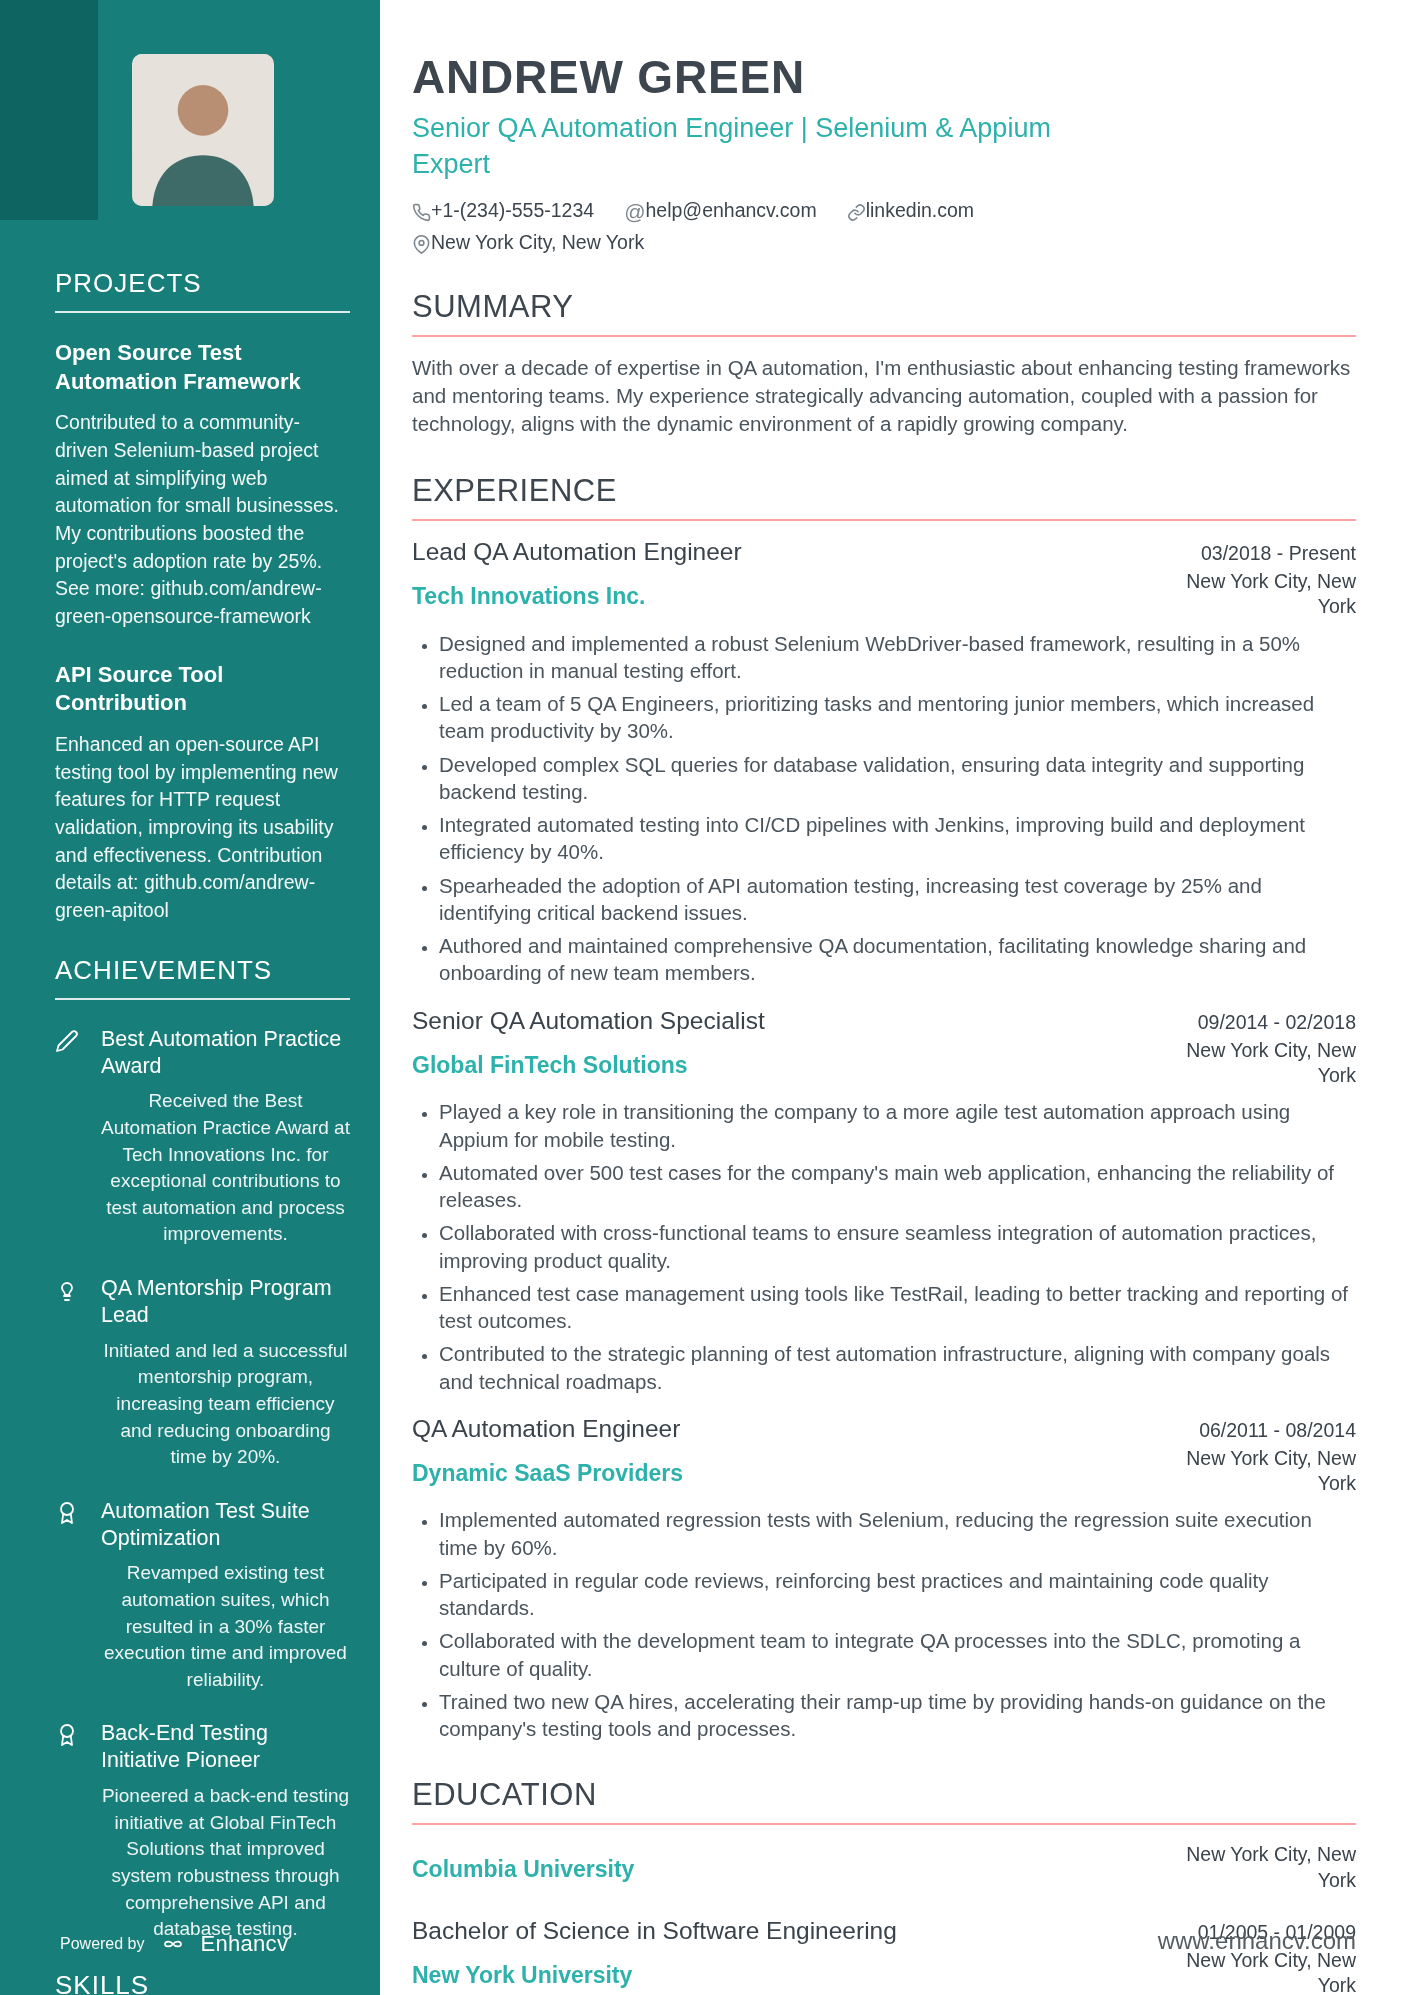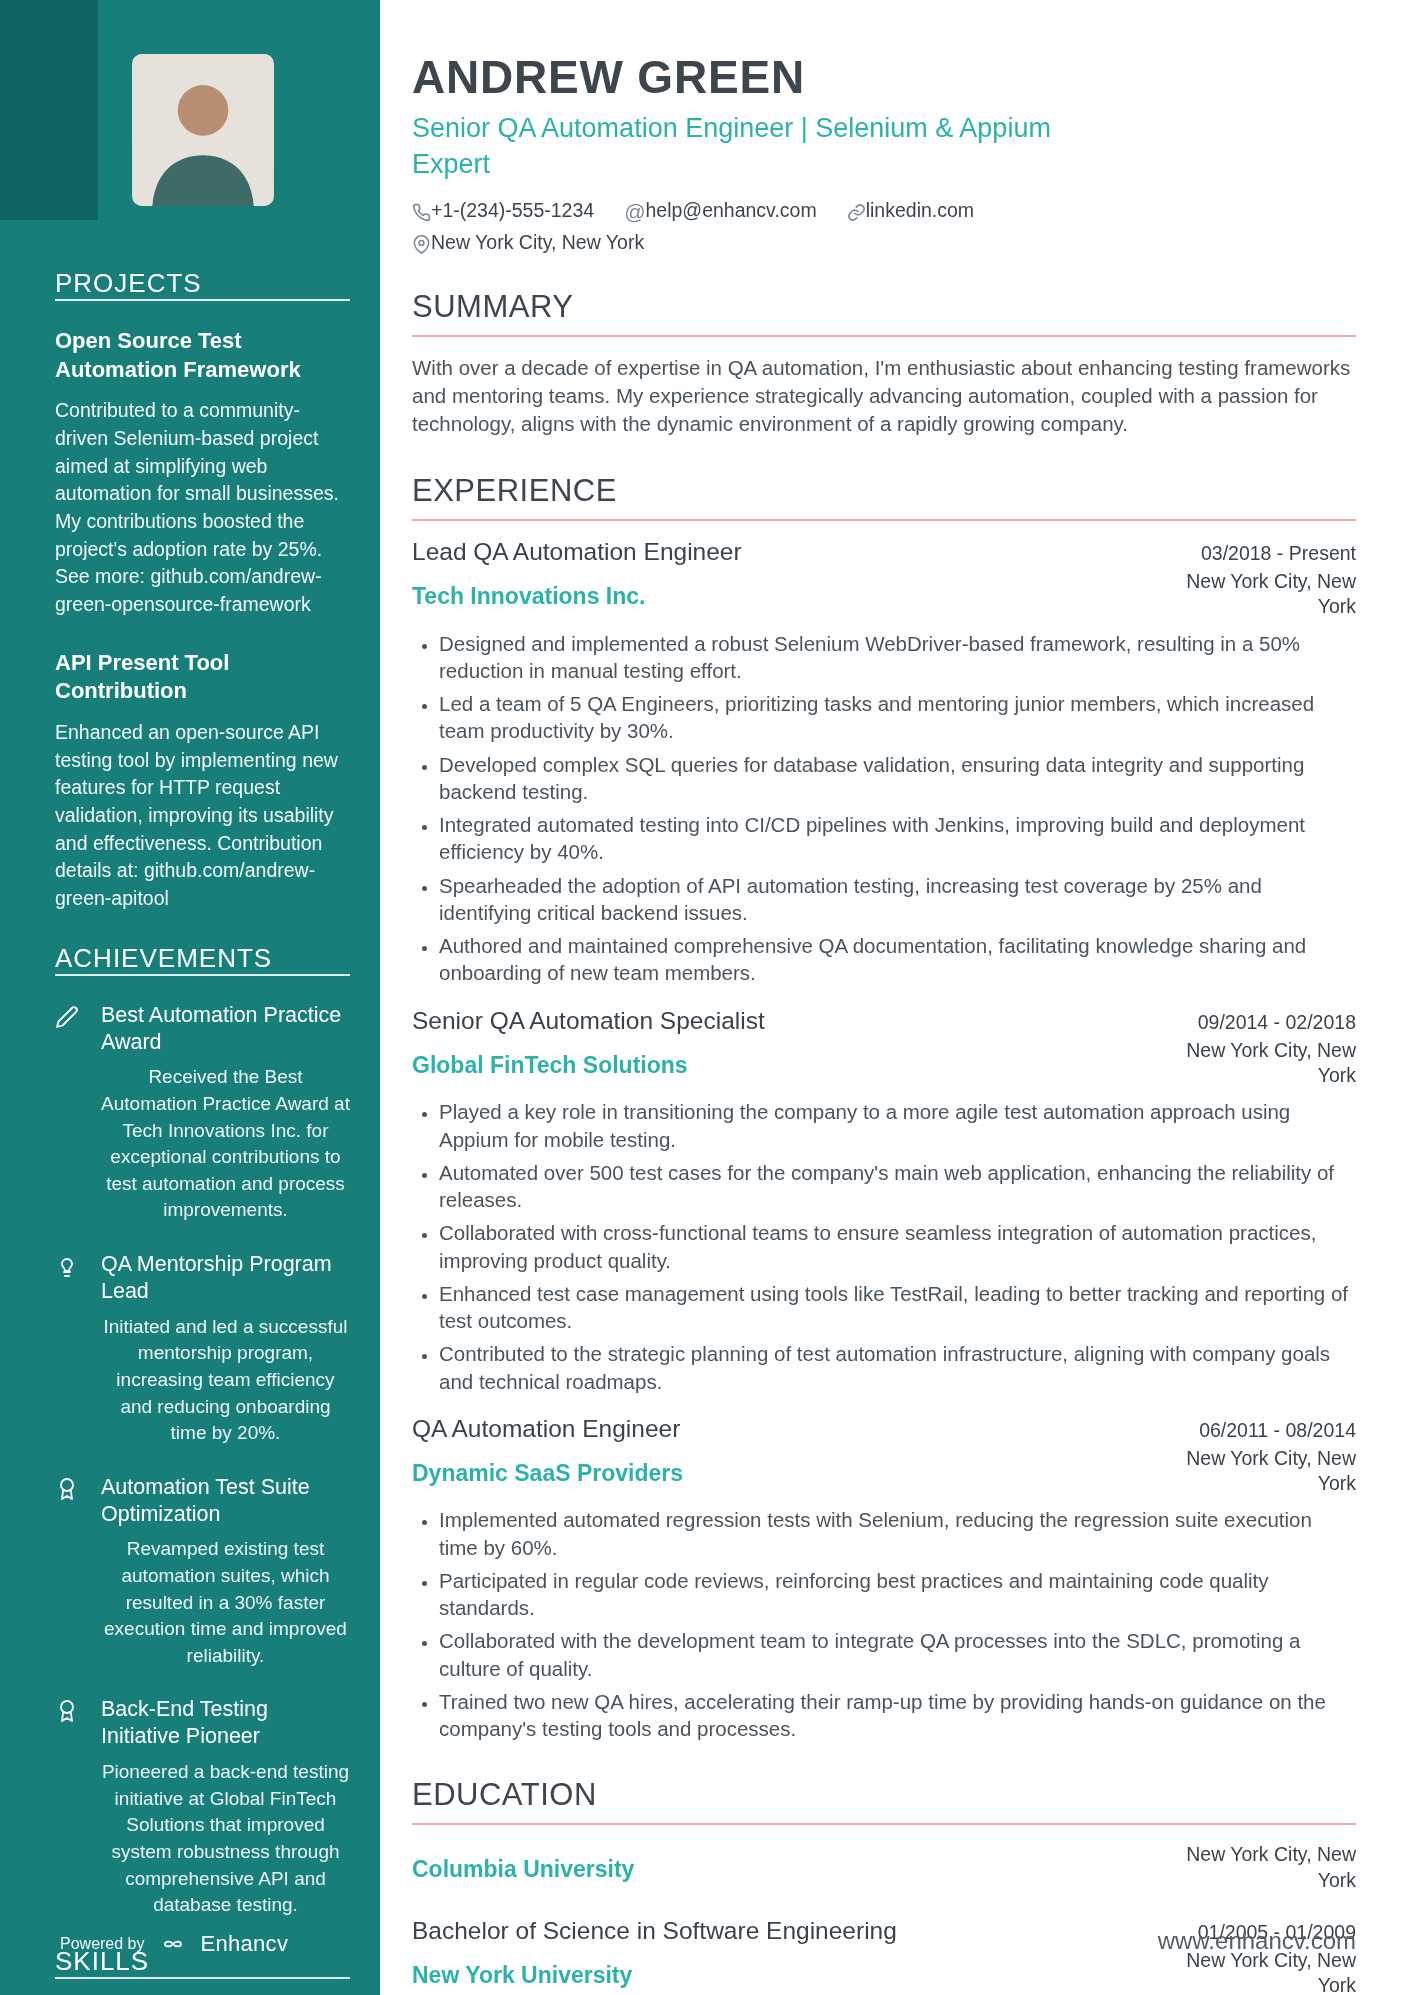--- a/index.html
+++ b/index.html
@@ -35,20 +35,21 @@
     background: linear-gradient(180deg, #ece8e1 0%, #d9d3ca 100%);
     overflow: hidden;
     position: relative; z-index: 1;
   }
   .photo svg { width: 100%; height: 100%; display: block; }
 
   .side-section { margin-bottom: 14px; }
   .side-section-title {
     font-size: 26px; font-weight: 400;
     letter-spacing: 1px; color: #fff;
+    padding-bottom: 12px;
     border-bottom: 2px solid rgba(255,255,255,.85);
     margin-bottom: 26px;
   }
   .proj-title { font-size: 22px; font-weight: 700; line-height: 1.3; margin-bottom: 13px; }
   .side-text {
     font-size: 19.5px; line-height: 1.42;
     color: rgba(255,255,255,.95);
     margin-bottom: 30px;
     word-break: break-word;
   }
@@ -131,21 +132,21 @@
 
     <section class="side-section">
       <h2 class="side-section-title">PROJECTS</h2>
 
       <div>
         <h3 class="proj-title">Open Source Test Automation Framework</h3>
         <p class="side-text">Contributed to a community-driven Selenium-based project aimed at simplifying web automation for small businesses. My contributions boosted the project's adoption rate by 25%. See more: github.com/andrew-green-opensource-framework</p>
       </div>
 
       <div>
-        <h3 class="proj-title">API Present Tool Contribution</h3>
+        <h3 class="proj-title">API Source Tool Contribution</h3>
         <p class="side-text">Enhanced an open-source API testing tool by implementing new features for HTTP request validation, improving its usability and effectiveness. Contribution details at: github.com/andrew-green-apitool</p>
       </div>
     </section>
 
     <section class="side-section">
       <h2 class="side-section-title">ACHIEVEMENTS</h2>
 
       <div class="ach-item">
         <span class="ach-icon">
           <svg viewBox="0 0 24 24" fill="none" stroke="currentColor" stroke-width="1.8" stroke-linecap="round" stroke-linejoin="round">

